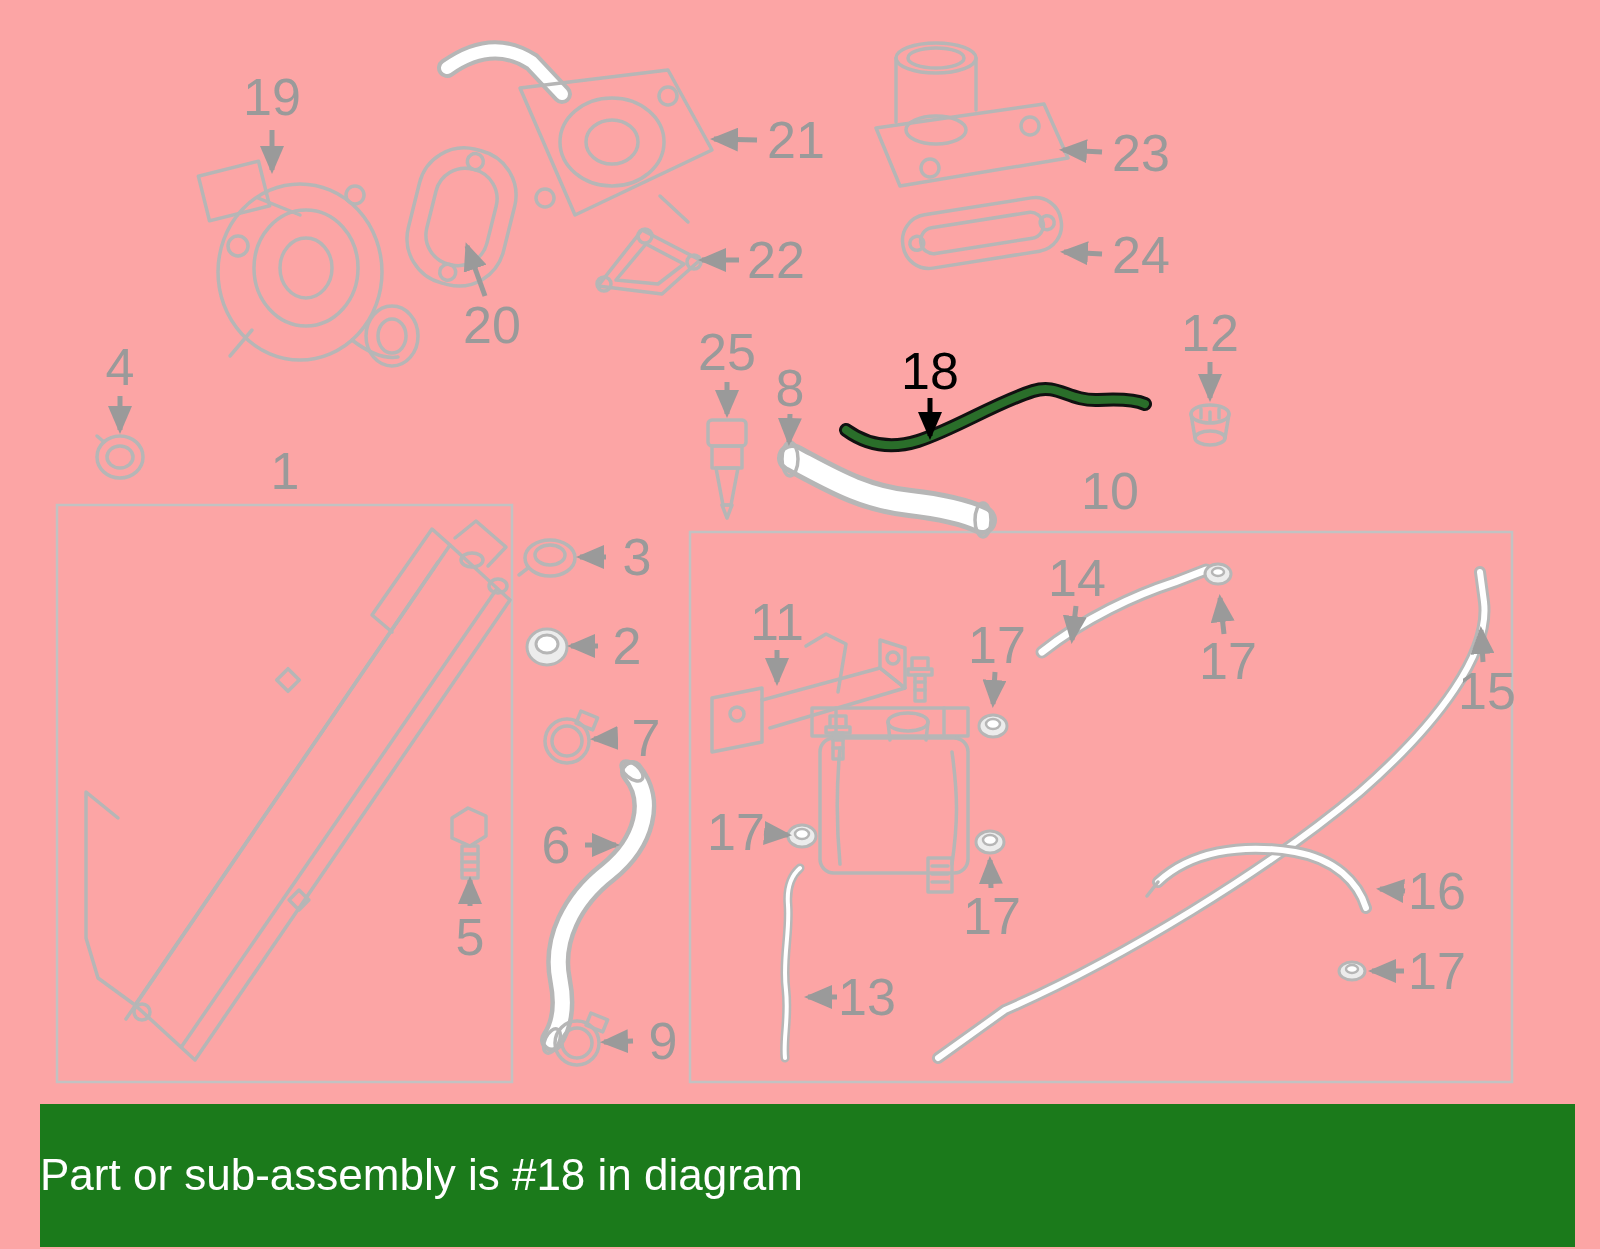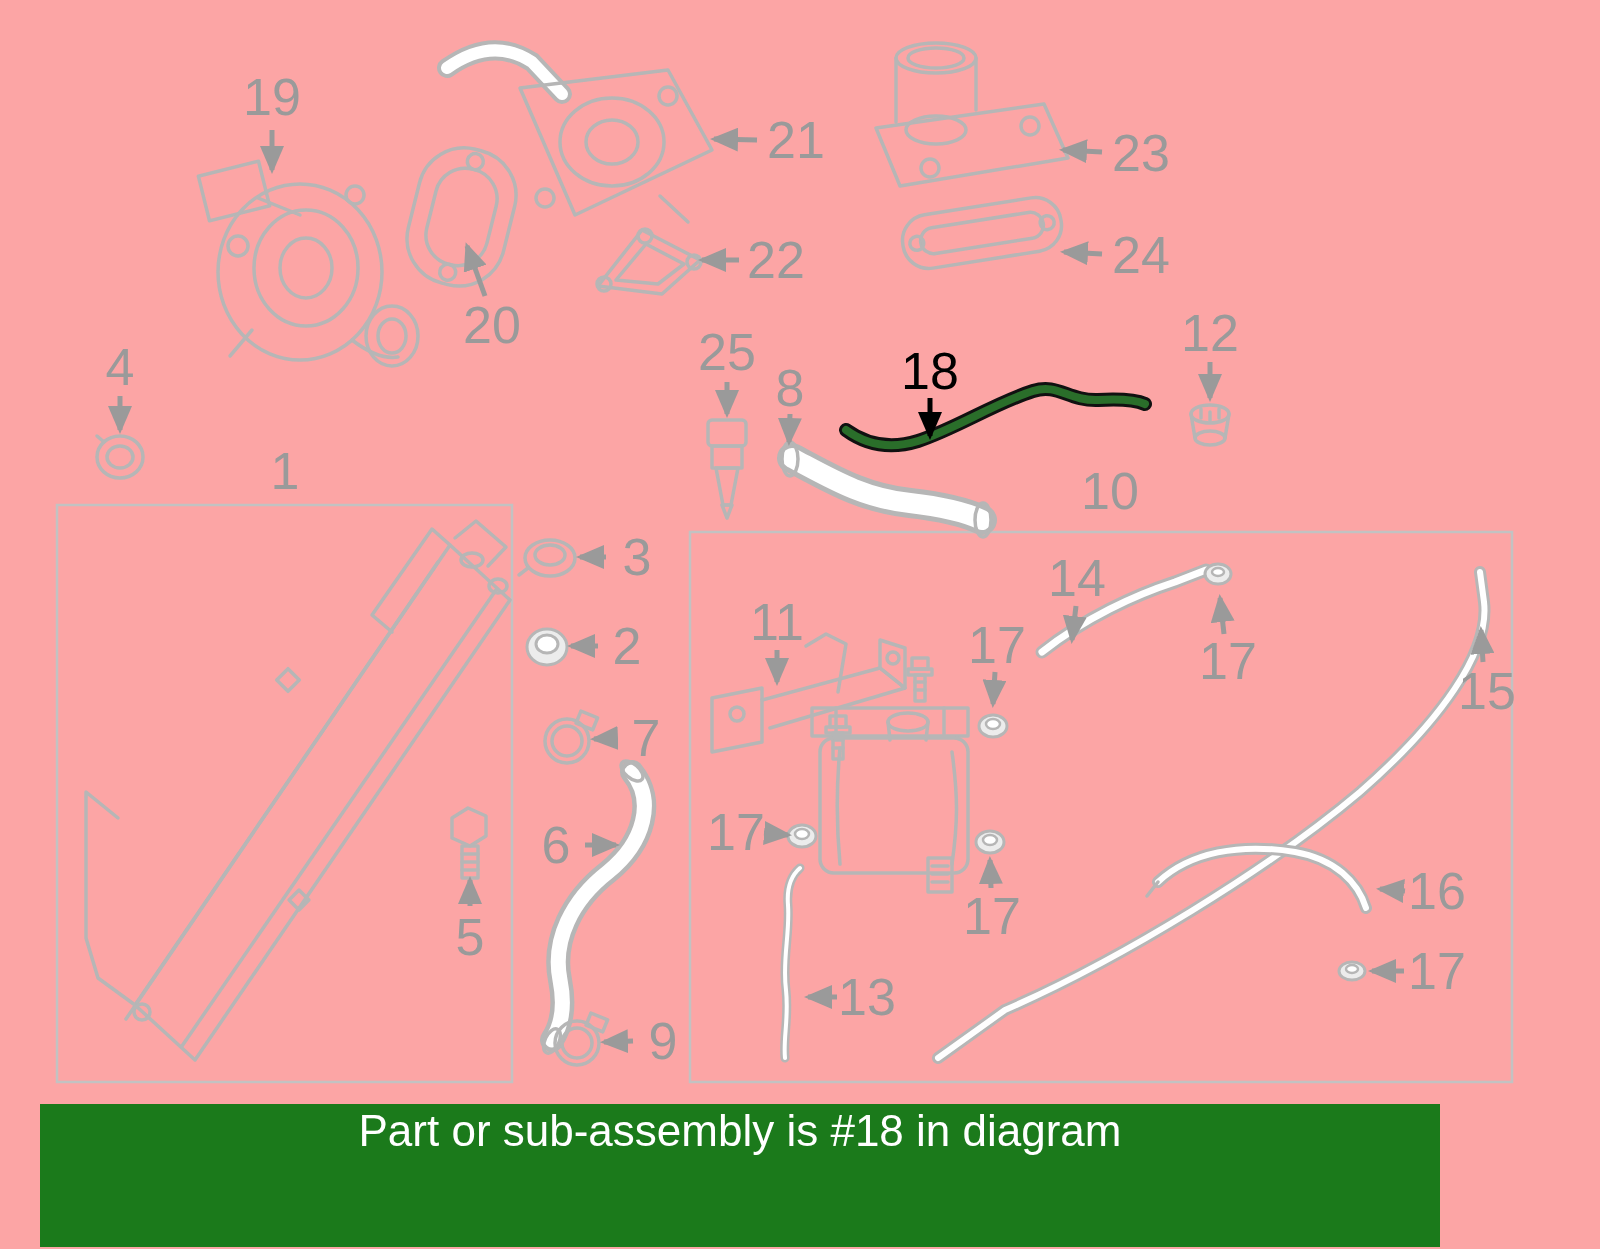--- a/index.html
+++ b/index.html
@@ -4,21 +4,21 @@
 <style>
   html,body{margin:0;padding:0;background:#fff}
   .stage{position:relative;width:1600px;height:1249px;background:#fca5a5;overflow:hidden;font-family:"Liberation Sans",sans-serif}
   .stage > svg{position:absolute;left:0;top:0}
   .a{fill:none;stroke:#b6b6b6;stroke-width:3.5;stroke-linecap:round;stroke-linejoin:round}
   .af{fill:#ececec;stroke:#b6b6b6;stroke-width:3}
   .tl{fill:none;stroke:#b6b6b6;stroke-linecap:round;stroke-linejoin:round}
   .tw{fill:none;stroke:#ffffff;stroke-linecap:round;stroke-linejoin:round}
   .box{fill:none;stroke:#c2c2c2;stroke-width:2.5}
   .callout{font-family:"Liberation Sans",sans-serif;font-size:52px;text-anchor:middle}
-  .banner{position:absolute;left:40px;top:1104px;width:1400px;height:143px;display:flex;flex-direction:column;justify-content:space-between;align-items:center;line-height:1.24;font-size:44px;text-align:center}
+  .banner{position:absolute;left:40px;top:1104px;width:1535px;height:143px;display:flex;flex-direction:row;justify-content:space-between;align-items:center;line-height:1.24;font-size:44px;text-align:center}
 </style>
 </head>
 <body>
 
 <div class="stage">
 
   <svg width="1600" height="1249" viewBox="0 0 1600 1249">
     <defs>
       <marker id="ah-g" markerUnits="userSpaceOnUse" markerWidth="28" markerHeight="24" refX="24" refY="12" orient="auto">
         <path d="M0,0 L28,12 L0,24 Z" fill="#9a9a9a"></path>

